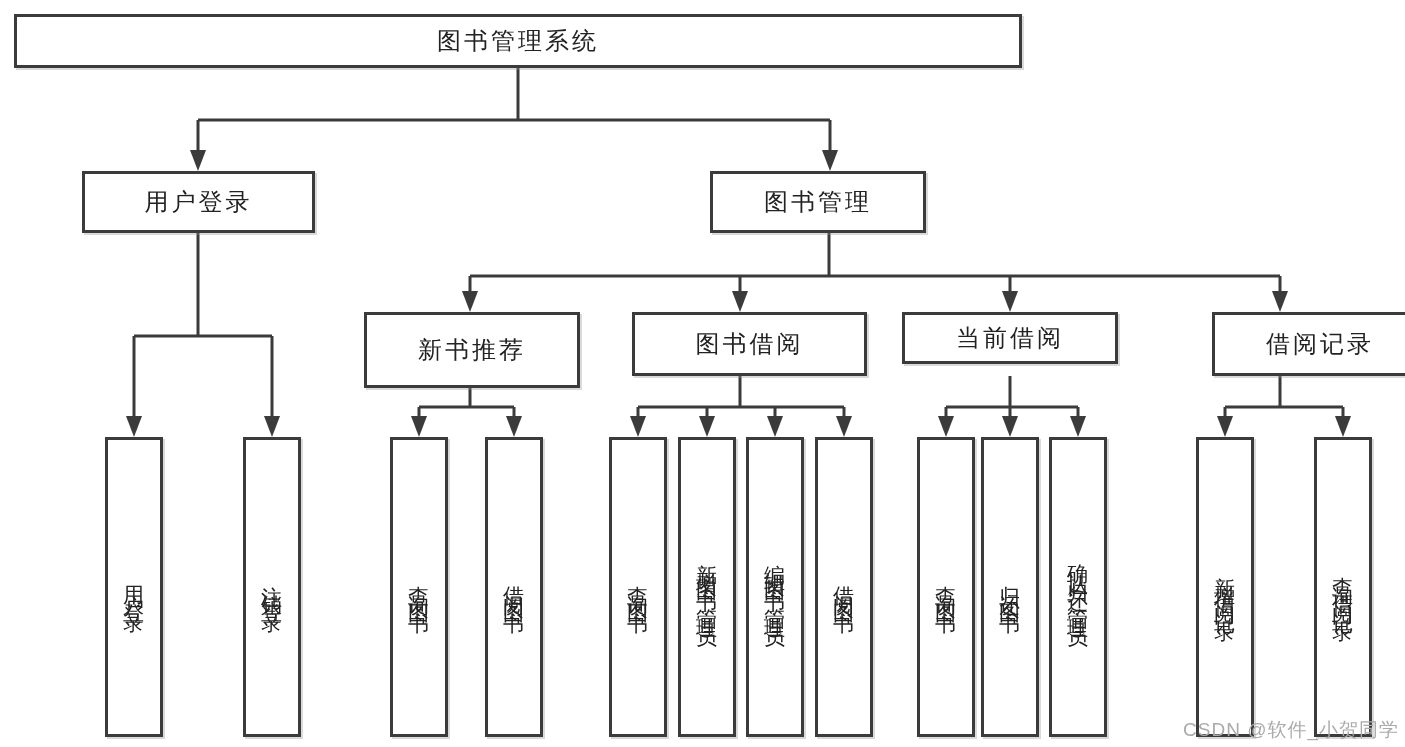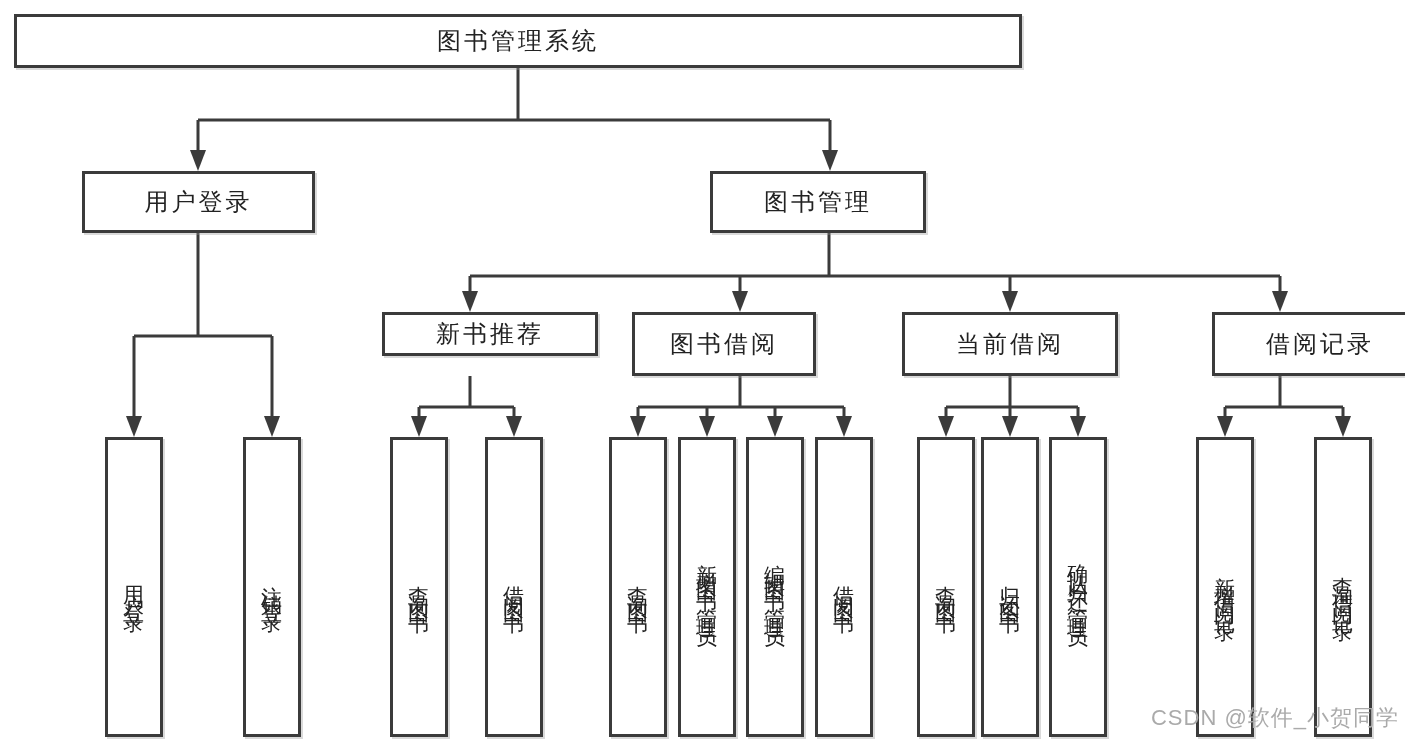--- a/index.html
+++ b/index.html
@@ -33,22 +33,22 @@
   }
   .node.v span{
     writing-mode:vertical-rl;
     text-orientation:mixed;
     font-size:21px;
     letter-spacing:9px;
     line-height:1;
   }
   .watermark{
     position:absolute;
-    right:6px;bottom:14px;
-    font-size:22px;
+    right:6px;bottom:4px;
+    font-size:19px;
     color:var(--watermark);
     letter-spacing:1px;
     white-space:nowrap;
     z-index:10;
   }
 </style>
 </head>
 <body>
 
 <div class="canvas">
@@ -114,27 +114,27 @@
     <span>图书管理系统</span>
   </div>
 
   <div class="node h" style="left:82px;top:171px;width:233px;height:62px">
     <span>用户登录</span>
   </div>
   <div class="node h" style="left:710px;top:171px;width:216px;height:62px">
     <span>图书管理</span>
   </div>
 
-  <div class="node h" style="left:382px;top:312px;width:216px;height:44px">
+  <div class="node h" style="left:364px;top:312px;width:216px;height:76px">
     <span>新书推荐</span>
   </div>
-  <div class="node h" style="left:632px;top:312px;width:184px;height:64px">
+  <div class="node h" style="left:632px;top:312px;width:235px;height:64px">
     <span>图书借阅</span>
   </div>
-  <div class="node h" style="left:902px;top:312px;width:216px;height:64px">
+  <div class="node h" style="left:902px;top:312px;width:216px;height:52px">
     <span>当前借阅</span>
   </div>
   <div class="node h" style="left:1212px;top:312px;width:216px;height:64px">
     <span>借阅记录</span>
   </div>
 
   <div class="node v" style="left:105px;top:437px;width:58px;height:300px">
     <span>用户登录</span>
   </div>
   <div class="node v" style="left:243px;top:437px;width:58px;height:300px">

